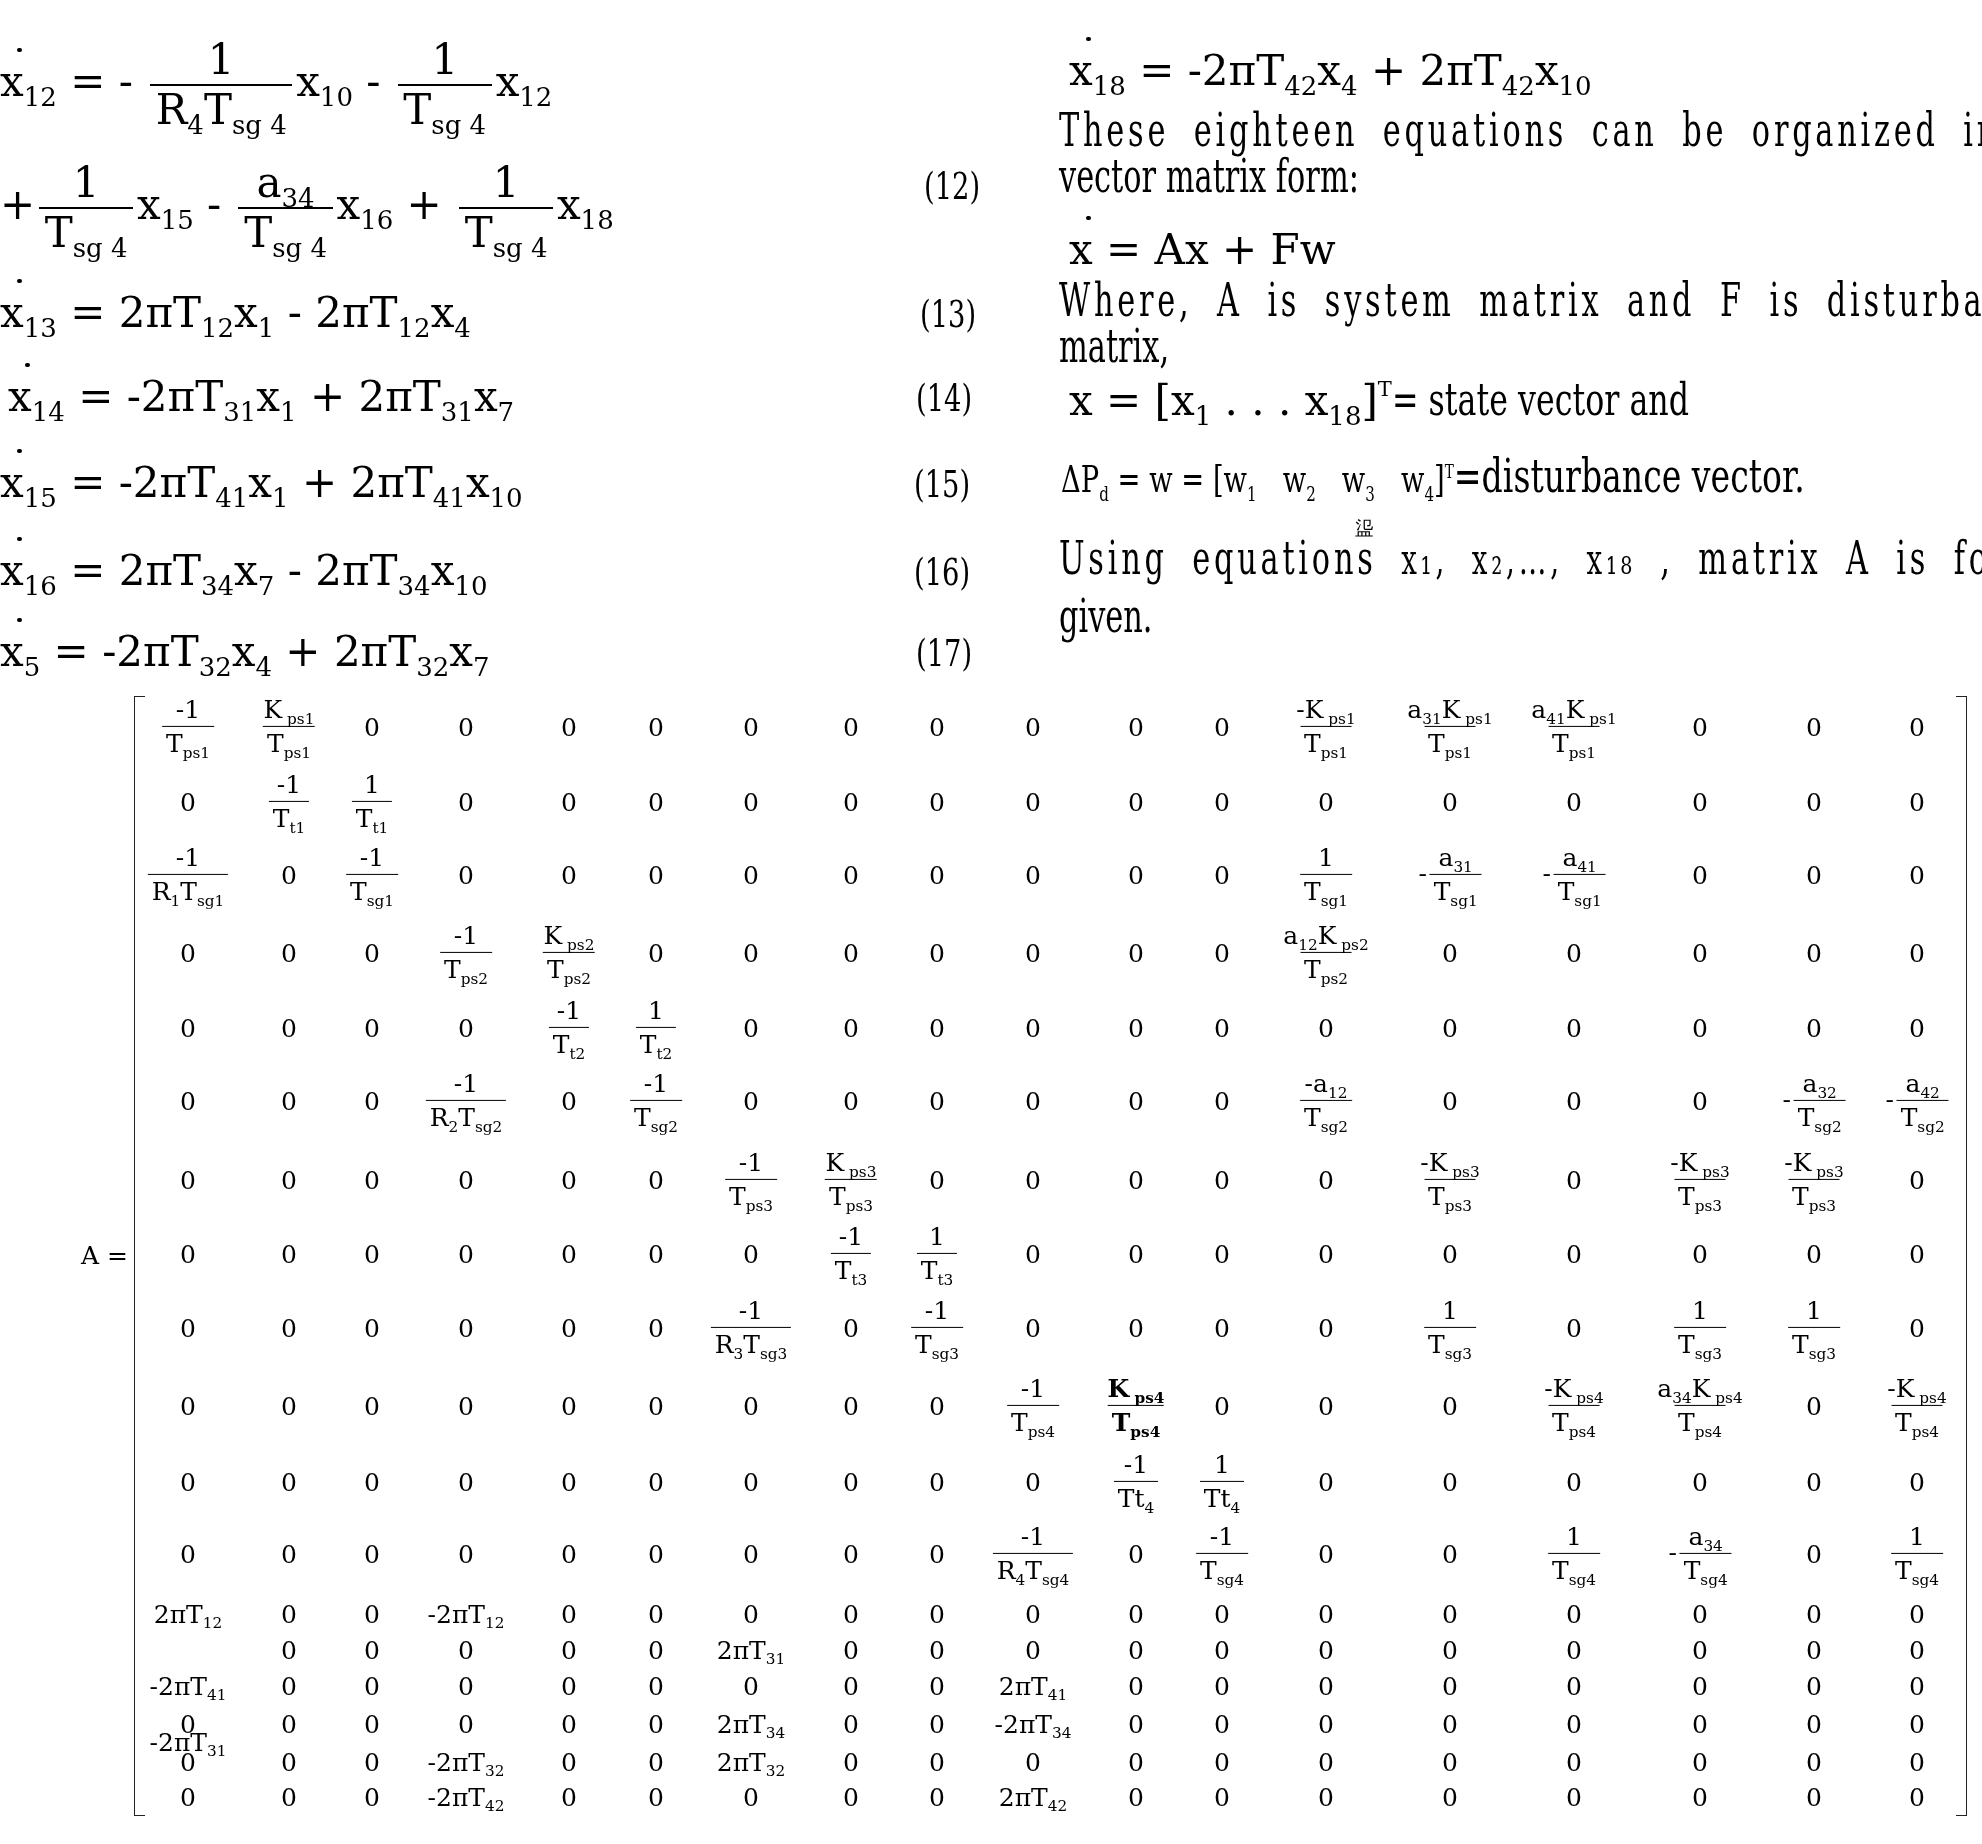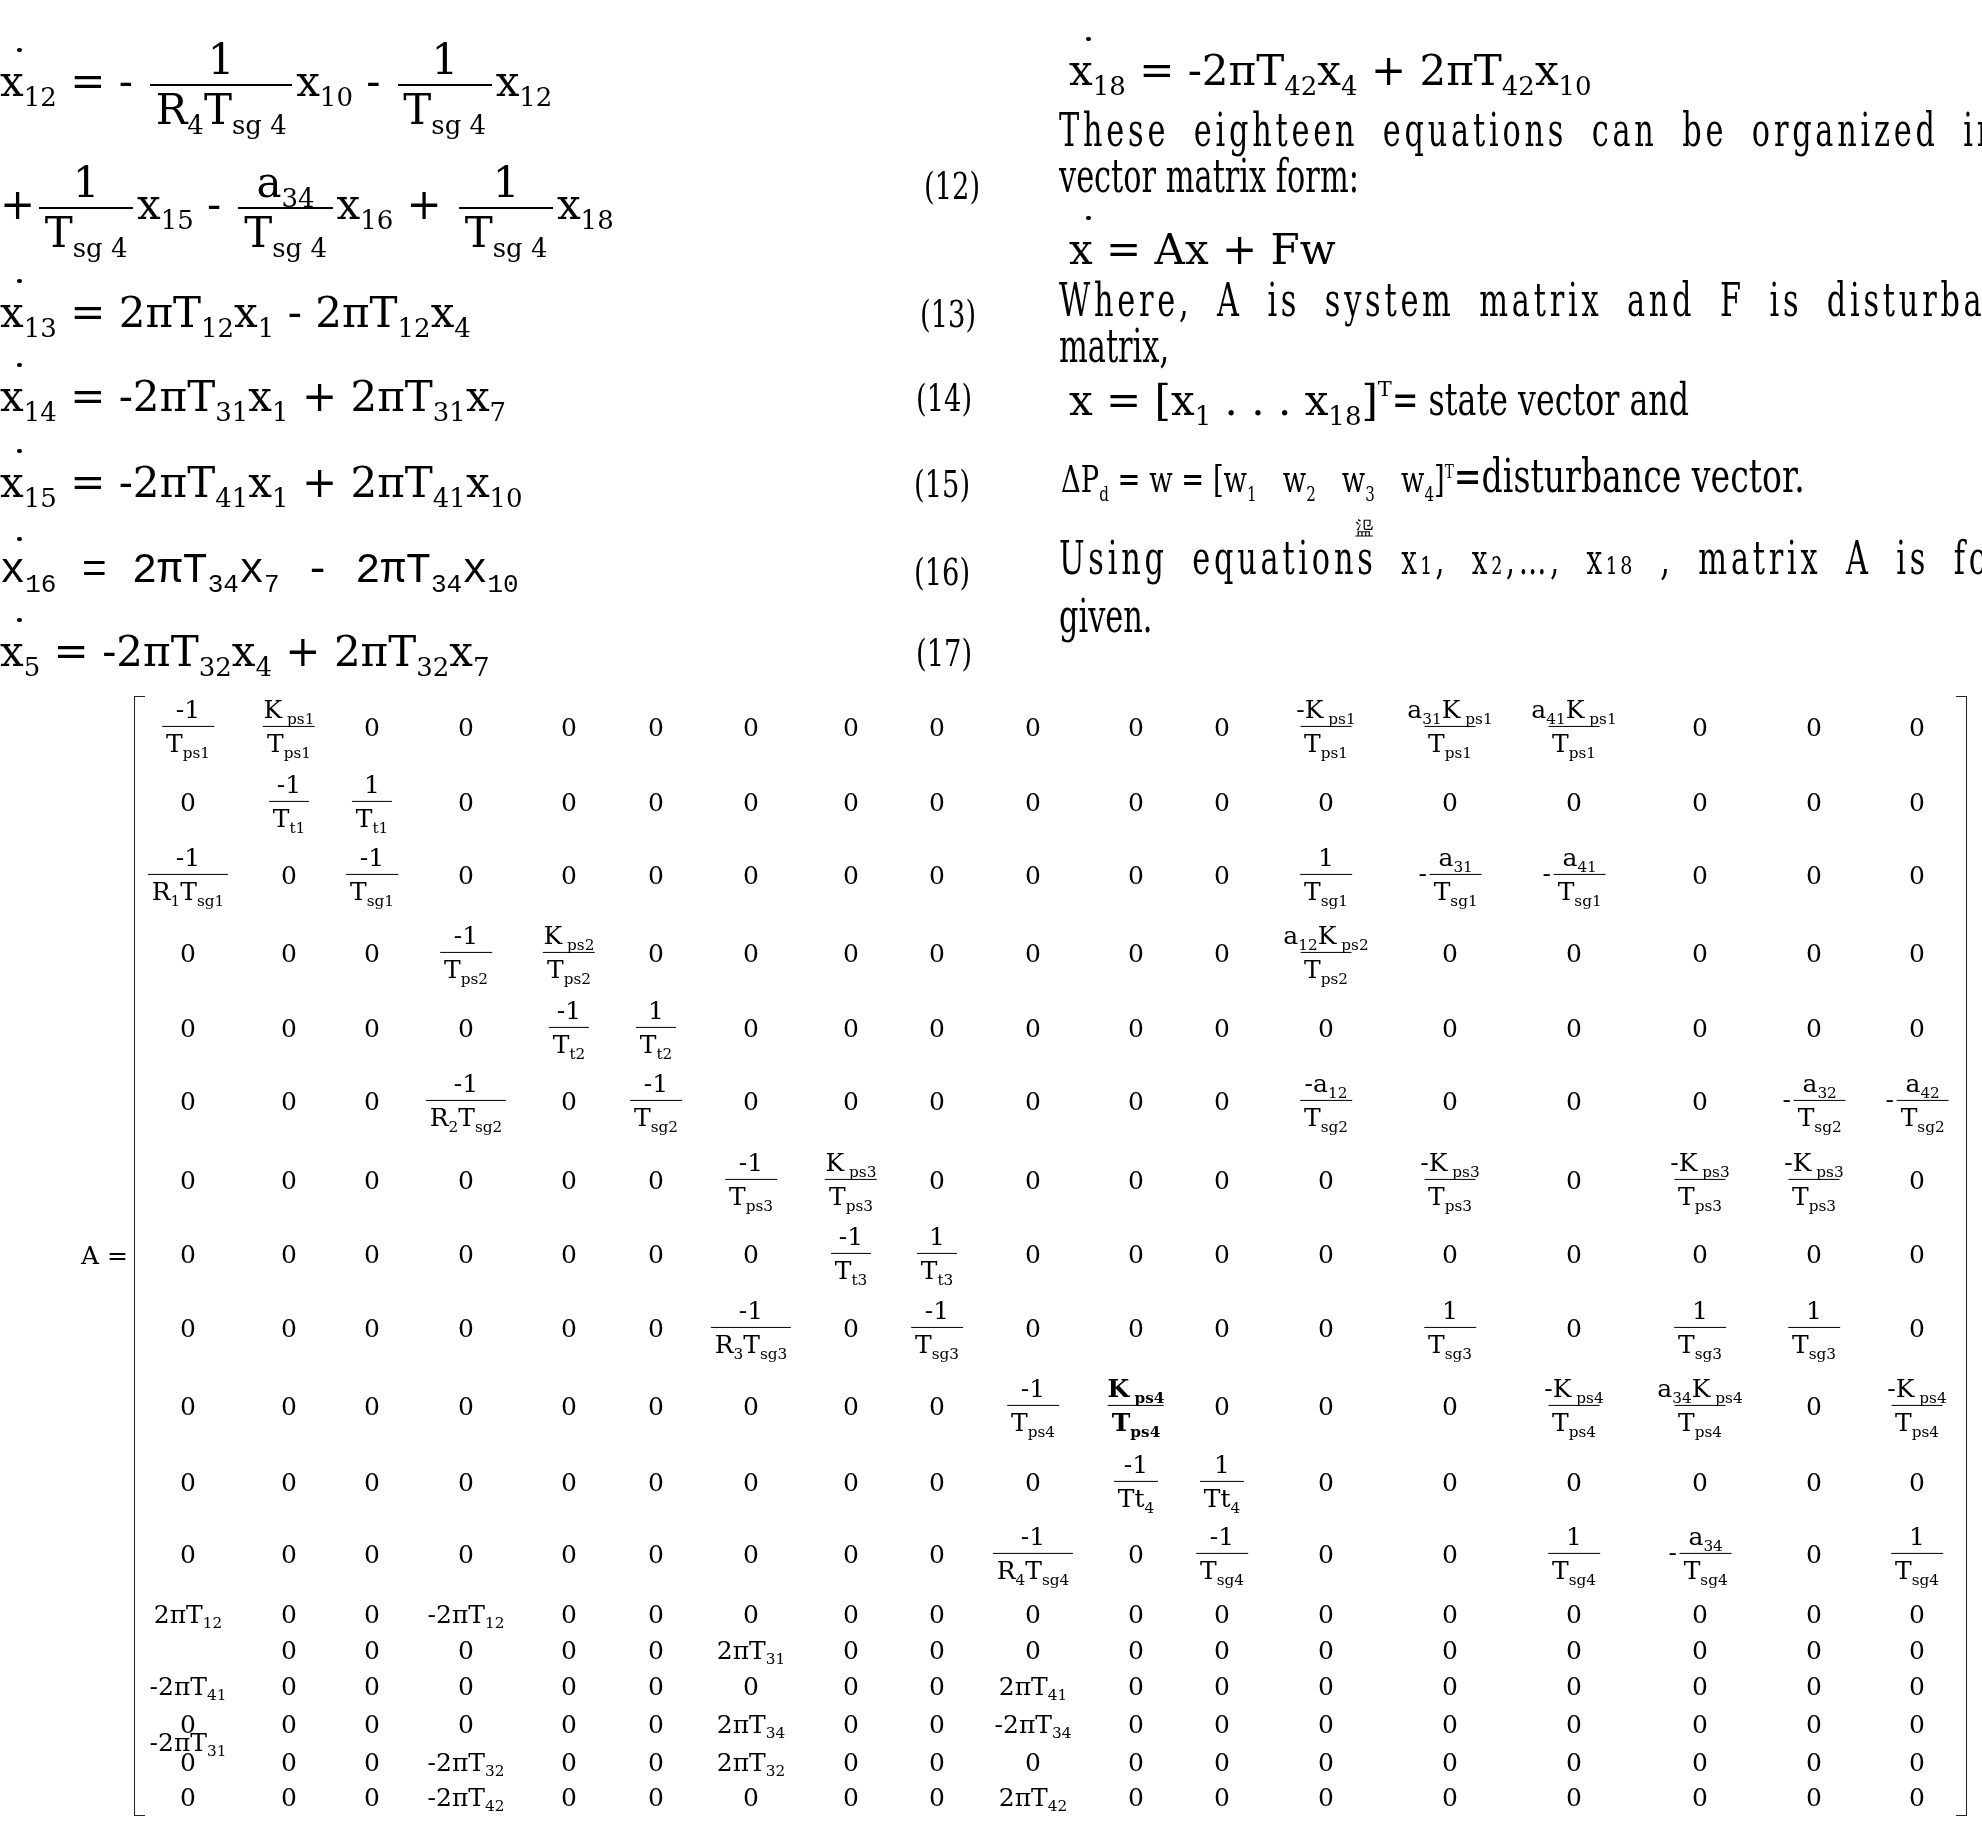--- a/index.html
+++ b/index.html
@@ -45,23 +45,23 @@
         <span class="num">1</span>
         <span class="den">T<sub>sg 4</sub></span>
       </span><span>x</span><sub>15</sub><span>&nbsp;-&nbsp;</span><span class="frac">
         <span class="num">a<sub>34</sub></span>
         <span class="den">T<sub>sg 4</sub></span>
       </span><span>x</span><sub>16</sub><span>&nbsp;+&nbsp;</span><span class="frac">
         <span class="num">1</span>
         <span class="den">T<sub>sg 4</sub></span>
       </span><span>x</span><sub>18</sub></div>
     <div class="abs eq" style="left: 0px; top: 292px;"><span class="dotx">x</span><sub>13</sub><span>&nbsp;=&nbsp;2πT</span><sub>12</sub><span>x</span><sub>1</sub><span>&nbsp;-&nbsp;2πT</span><sub>12</sub><span>x</span><sub>4</sub></div>
-    <div class="abs eq" style="left: 0px; top: 376px;"><span class="dotx">x</span><sub>14</sub><span>&nbsp;=&nbsp;-2πT</span><sub>31</sub><span>x</span><sub>1</sub><span>&nbsp;+&nbsp;2πT</span><sub>31</sub><span>x</span><sub>7</sub></div>
+    <div class="abs eq" style="left: 8px; top: 376px;"><span class="dotx">x</span><sub>14</sub><span>&nbsp;=&nbsp;-2πT</span><sub>31</sub><span>x</span><sub>1</sub><span>&nbsp;+&nbsp;2πT</span><sub>31</sub><span>x</span><sub>7</sub></div>
     <div class="abs eq" style="left: 0px; top: 462px;"><span class="dotx">x</span><sub>15</sub><span>&nbsp;=&nbsp;-2πT</span><sub>41</sub><span>x</span><sub>1</sub><span>&nbsp;+&nbsp;2πT</span><sub>41</sub><span>x</span><sub>10</sub></div>
-    <div class="abs eq" style="left: 0px; top: 550px; font-family: Liberation Mono, monospace;"><span class="dotx">x</span><sub>16</sub><span>&nbsp;=&nbsp;2πT</span><sub>34</sub><span>x</span><sub>7</sub><span>&nbsp;-&nbsp;2πT</span><sub>34</sub><span>x</span><sub>10</sub></div>
+    <div class="abs eq" style="left: 0px; top: 550px;"><span class="dotx">x</span><sub>16</sub><span>&nbsp;=&nbsp;2πT</span><sub>34</sub><span>x</span><sub>7</sub><span>&nbsp;-&nbsp;2πT</span><sub>34</sub><span>x</span><sub>10</sub></div>
     <div class="abs eq" style="left: 0px; top: 631px;"><span class="dotx">x</span><sub>5</sub><span>&nbsp;=&nbsp;-2πT</span><sub>32</sub><span>x</span><sub>4</sub><span>&nbsp;+&nbsp;2πT</span><sub>32</sub><span>x</span><sub>7</sub></div>
   </div>
 
 <div class="abs eqnum" style="left:924px;top:164px;">(12)</div>
 <div class="abs eqnum" style="left:920px;top:292px;">(13)</div>
 <div class="abs eqnum" style="left:916px;top:376px;">(14)</div>
 <div class="abs eqnum" style="left:914px;top:462px;">(15)</div>
 <div class="abs eqnum" style="left:914px;top:550px;">(16)</div>
 <div class="abs eqnum" style="left:916px;top:631px;">(17)</div>
 

